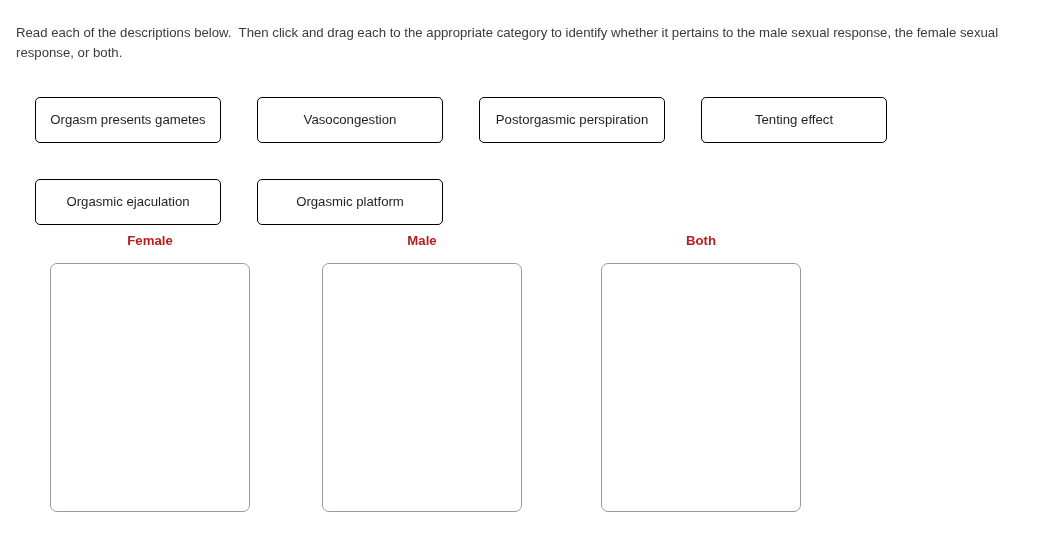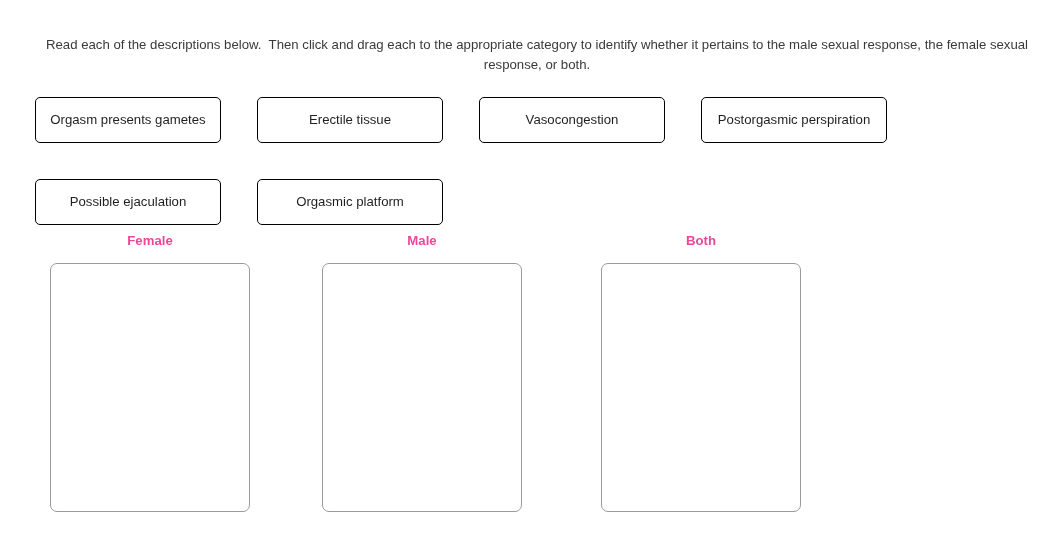--- a/index.html
+++ b/index.html
@@ -13,27 +13,26 @@
     position: relative;
     overflow: hidden;
     font-family: "Liberation Sans", sans-serif;
     color: #333333;
   }
 
   
   #instructions {
     position: absolute;
     left: 16px;
-    top: 22px;
+    top: 10px;
     width: 1042px;
     font-size: 13.2px;
     line-height: 20px;
     color: #3a3a3a;
     white-space: pre-wrap;
-    text-align: center;
   }
 
   
   #tile-pool {
     position: absolute;
     left: 35px;
     top: 97px;
     width: 772px;
     display: grid;
     grid-template-columns: repeat(4, 186px);
@@ -68,21 +67,21 @@
     height: 270px;
   }
   .category {
     position: absolute;
     top: 0;
     width: 200px;
   }
   .category-label {
     font-size: 13.2px;
     font-weight: bold;
-    color: #ec4899;
+    color: #b91c1c;
     text-align: center;
     line-height: 18px;
     height: 18px;
     margin-bottom: 13px;
   }
   .dropzone {
     width: 200px;
     height: 249px;
     border: 1px solid #9a9a9a;
     border-radius: 7px;
@@ -93,24 +92,24 @@
   #category-male   { left: 272px; }
   #category-both   { left: 551px; }
 </style>
 </head>
 <body>
 
 <p id="instructions">Read each of the descriptions below.  Then click and drag each to the appropriate category to identify whether it pertains to the male sexual response, the female sexual response, or both.</p>
 
 <div id="tile-pool">
   <div class="tile">Orgasm presents gametes</div>
-  <div class="tile">Erectile tissue</div>
   <div class="tile">Vasocongestion</div>
   <div class="tile">Postorgasmic perspiration</div>
-  <div class="tile">Possible ejaculation</div>
+  <div class="tile">Tenting effect</div>
+  <div class="tile">Orgasmic ejaculation</div>
   <div class="tile">Orgasmic platform</div>
 </div>
 
 <div id="category-area">
 
   <div class="category" id="category-female">
     <div class="category-label">Female</div>
     <div class="dropzone"></div>
   </div>
 

